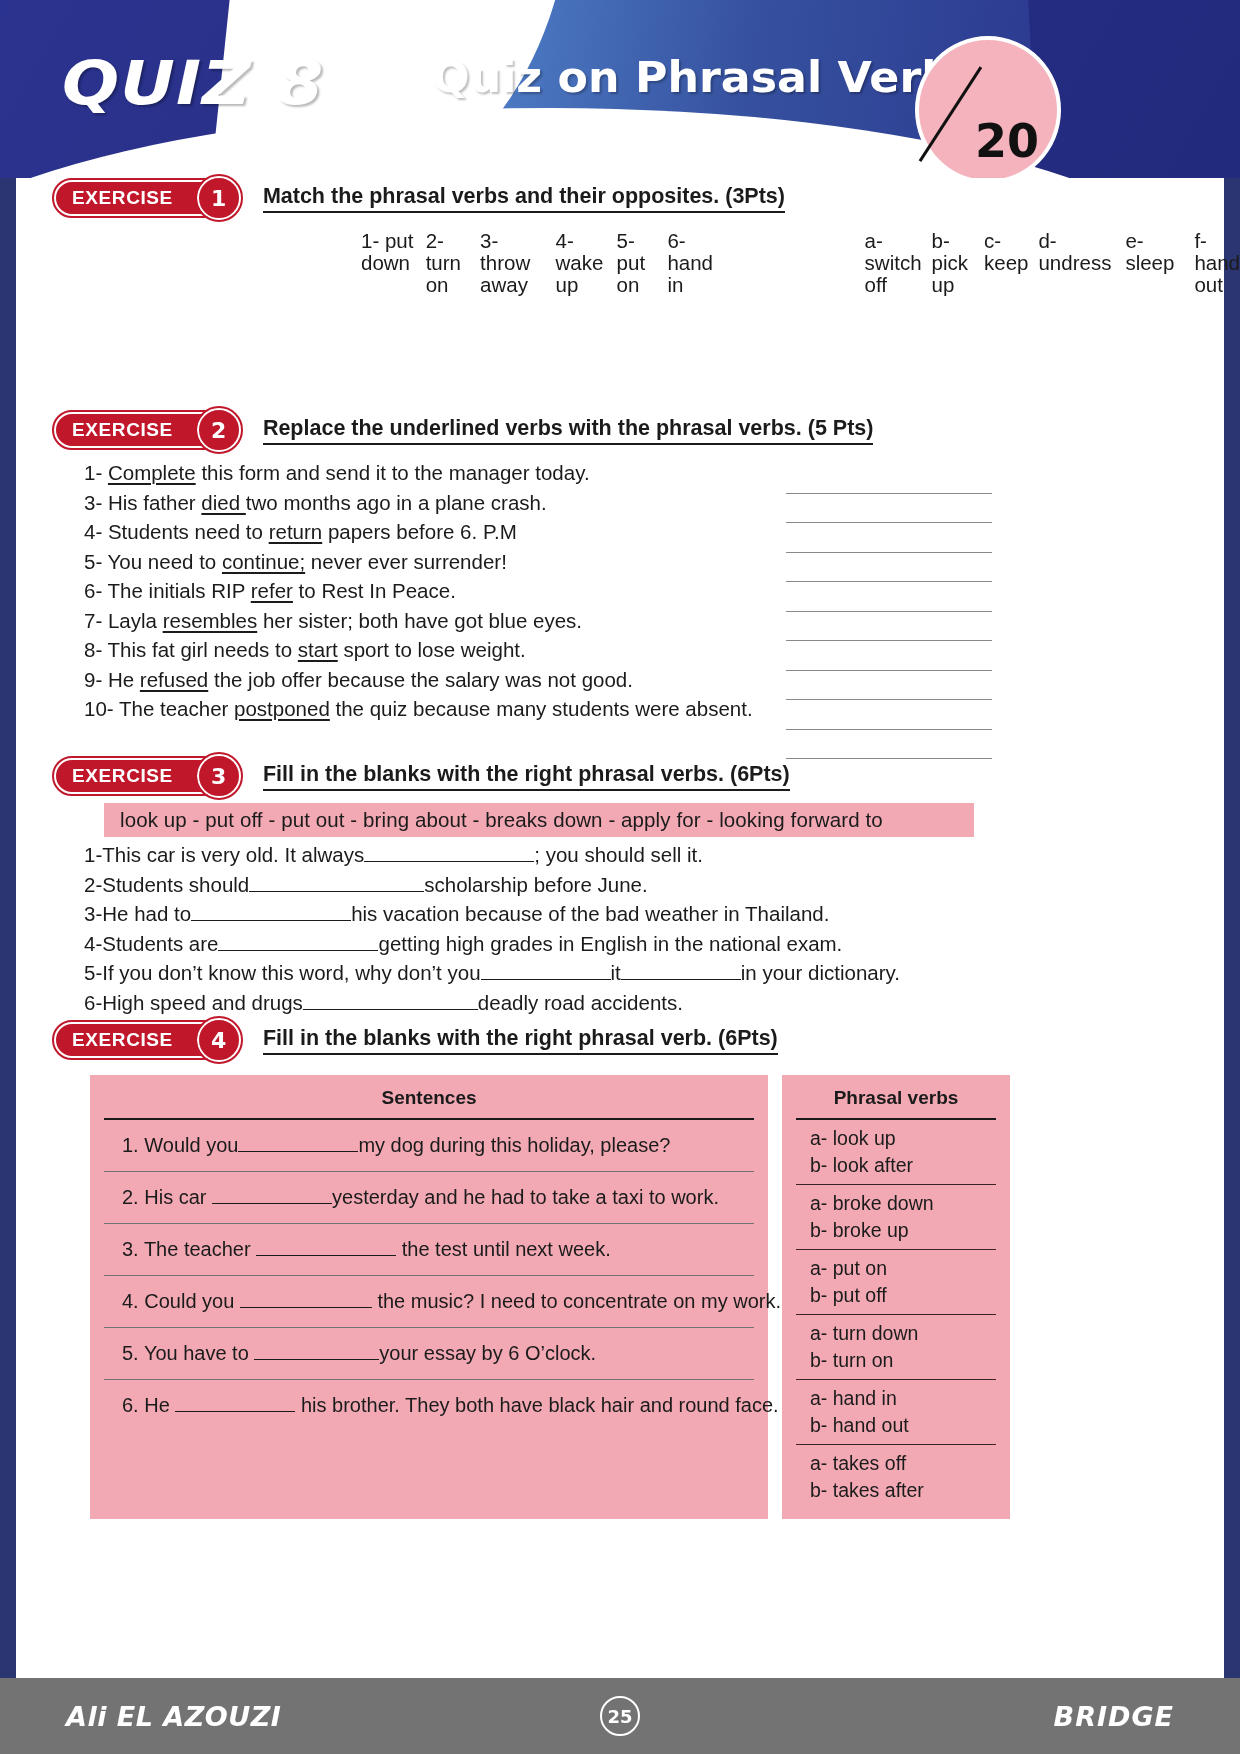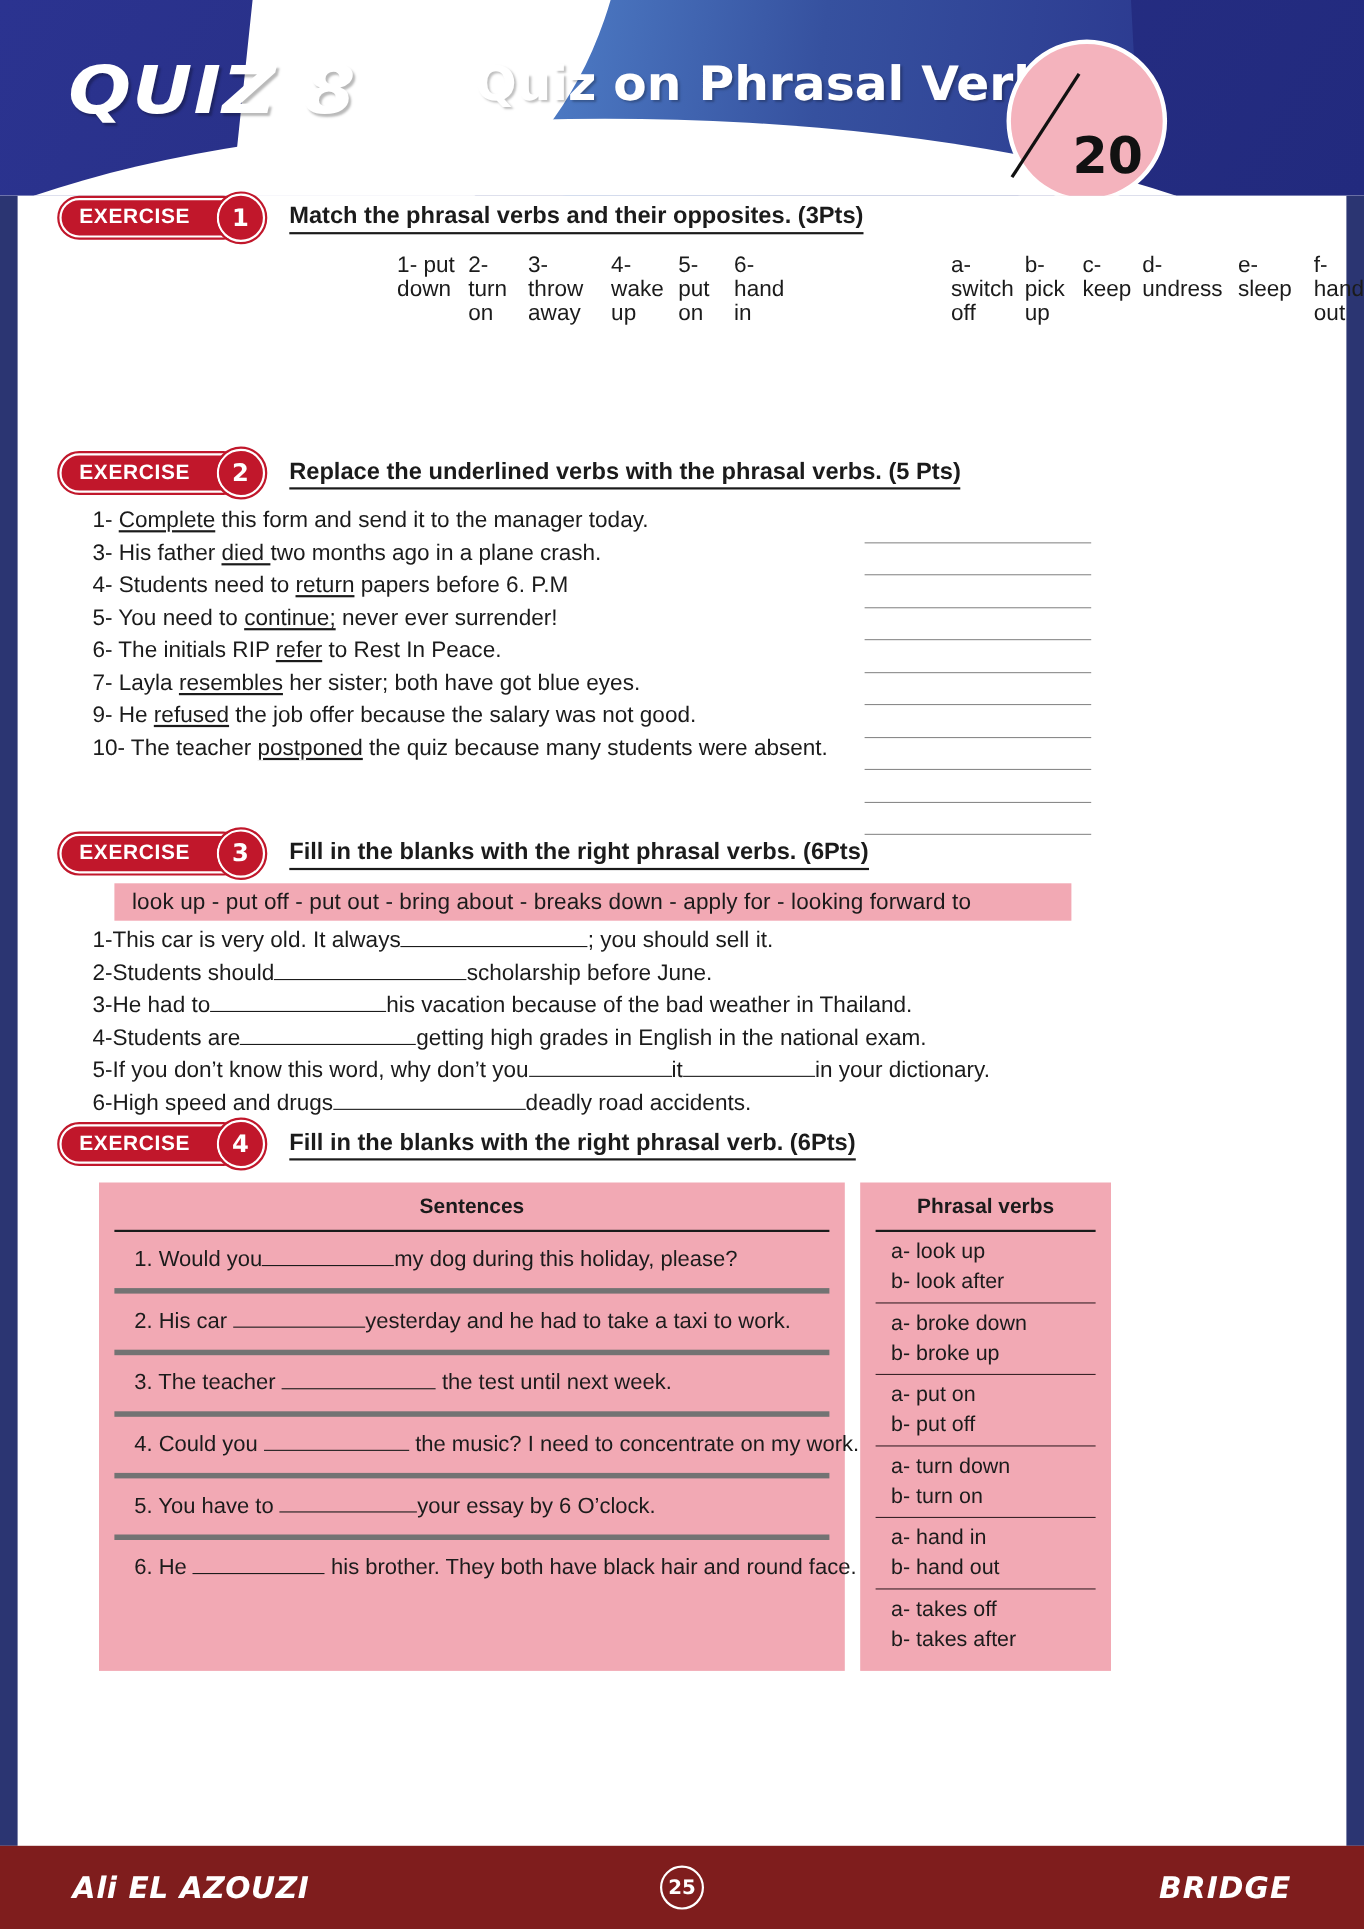--- a/index.html
+++ b/index.html
@@ -131,32 +131,32 @@
   .ex4 { position:absolute; left:90px; top:1075px; display:flex; gap:14px; }
   .ex4-sent { width: 678px; background:#f2a9b4; padding: 0 0 10px 0; }
   .ex4-verbs { width: 228px; background:#f2a9b4; padding: 0 0 10px 0; }
   .tbl-head {
     text-align:center; font-size: 19px; font-weight:700; color:#1b1b1b;
     padding: 12px 0 9px 0;
   }
   .hrule { height: 2px; background:#1b1b1b; margin: 0 14px; }
   .srow {
     font-size: 20px; color:#1b1b1b; padding: 14px 0 14px 18px;
-    border-bottom: 5px solid #737373; margin: 0 14px 0 14px;
+    border-bottom: 1px solid #737373; margin: 0 14px 0 14px;
     white-space: nowrap;
   }
   .srow:last-child { border-bottom: none; }
   .vgroup { padding: 5px 0 5px 14px; border-bottom: 1px solid #3a2328; margin: 0 14px; }
   .vgroup:last-child { border-bottom:none; }
   .vgroup div { font-size: 19.5px; line-height: 27px; color:#1b1b1b; }
 
   
   .footer {
     position:absolute; left:0; bottom:0; width:1240px; height:76px;
-    background:#7f1d1d; display:flex; align-items:center;
+    background:#737373; display:flex; align-items:center;
   }
   .f-author {
     position:absolute; left:66px;
     color:#fff; font-size: 27px; font-weight:700; font-style: italic;
     font-family:"DejaVu Sans", sans-serif; letter-spacing:.5px;
   }
   .f-page {
     position:absolute; left:50%; transform:translateX(-50%);
     width: 40px; height: 40px; border-radius:50%;
     border: 2.5px solid #fff; color:#fff;
@@ -230,20 +230,21 @@
     <div class="ex-instr">Replace the underlined verbs with the phrasal verbs. (5 Pts)</div>
   </div>
 
   <div class="ex2-list txt" id="ex2list">
       <div class="row"><span>1- </span><span></span><span class="u">Complete</span><span> this form and send it to the manager today.</span></div>
       <div class="row"><span>3- </span><span>His father </span><span class="u">died </span><span>two months ago in a plane crash.</span></div>
       <div class="row"><span>4- </span><span>Students need to </span><span class="u">return</span><span> papers before 6. P.M</span></div>
       <div class="row"><span>5- </span><span>You need to </span><span class="u">continue;</span><span> never ever surrender!</span></div>
       <div class="row"><span>6- </span><span>The initials RIP </span><span class="u">refer</span><span> to Rest In Peace.</span></div>
       <div class="row"><span>7- </span><span>Layla </span><span class="u">resembles</span><span> her sister; both have got blue eyes.</span></div>
+      <div class="row"><span>8- </span><span>This fat girl needs to </span><span class="u">start</span><span> sport to lose weight.</span></div>
       <div class="row"><span>9- </span><span>He </span><span class="u">refused</span><span> the job offer because the salary was not good.</span></div>
       <div class="row"><span>10- </span><span>The teacher </span><span class="u">postponed</span><span> the quiz because many students were absent.</span></div>
     </div>
   <div class="ex2-lines" id="ex2lines">
       <div class="ln"></div>
       <div class="ln"></div>
       <div class="ln"></div>
       <div class="ln"></div>
       <div class="ln"></div>
       <div class="ln"></div>

